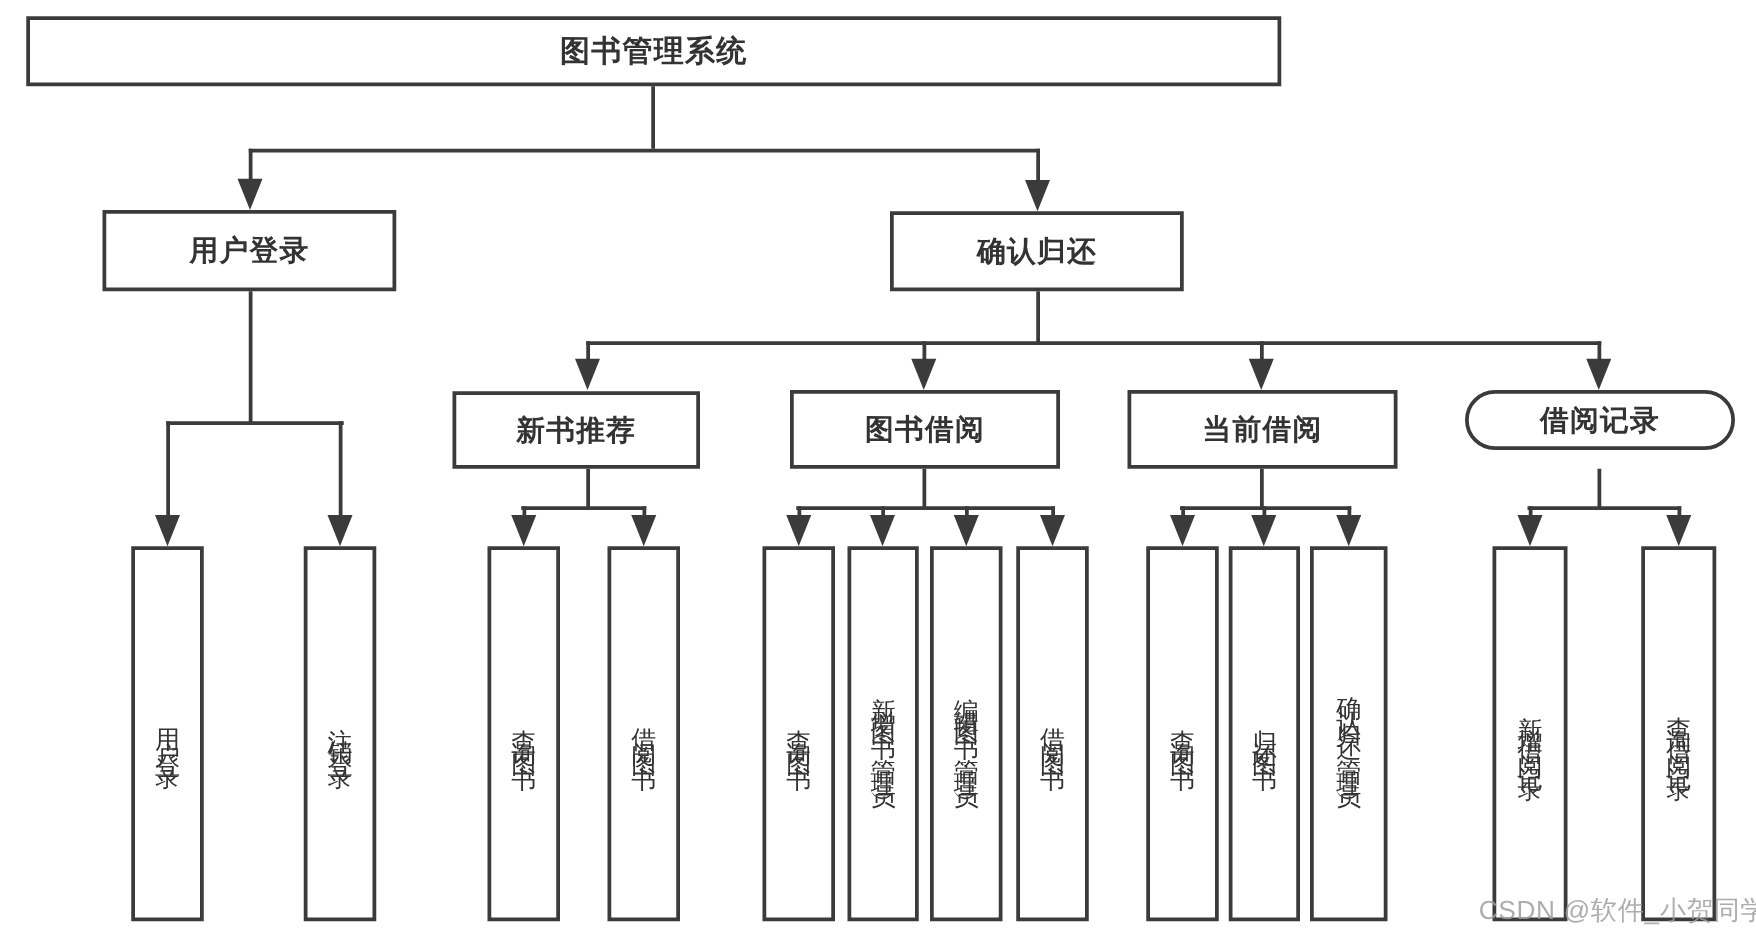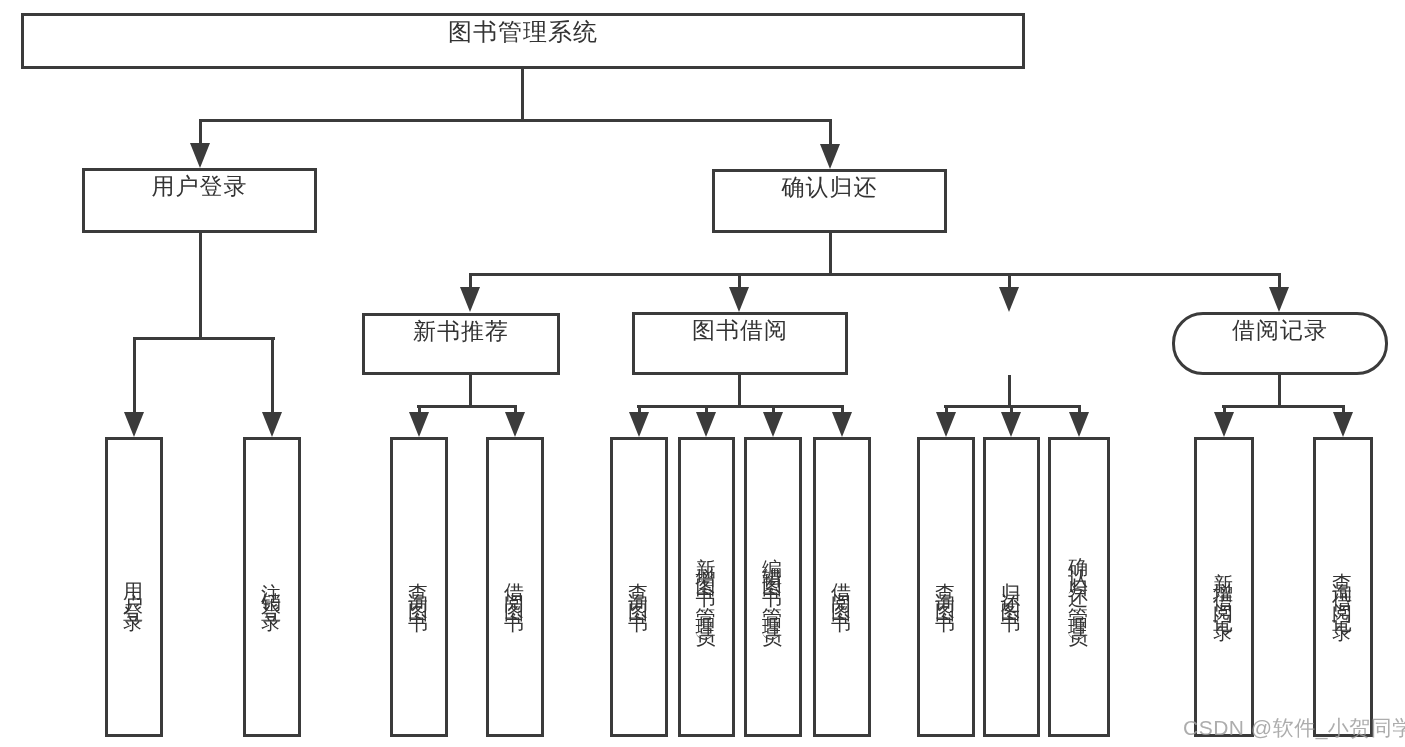--- a/index.html
+++ b/index.html
@@ -14,24 +14,25 @@
   .canvas{
     position:relative;
     width:1405px;height:747px;
     background:#ffffff;
     overflow:hidden;
   }
   .hbox{
     position:absolute;
     background:var(--boxbg);
     border:3px solid var(--line);
-    display:flex;align-items:flex-start;justify-content:center;
+    display:flex;align-items:center;justify-content:center;
     font-size:23px;color:var(--text);
     letter-spacing:1px;
     white-space:nowrap;
+    font-weight:bold;
   }
   .hbox.title{font-size:24px;}
   .vbox{
     position:absolute;
     background:var(--boxbg);
     border:3px solid var(--line);
     display:flex;align-items:center;justify-content:center;
     writing-mode:vertical-rl;
     text-orientation:mixed;
     font-size:20px;color:var(--text);
@@ -97,21 +98,24 @@
   <div class="arrow" style="left:999px;top:287px;"></div>
   <div class="vline" style="left:1278px;top:273px;height:16px;"></div>
   <div class="arrow" style="left:1269px;top:287px;"></div>
 
   <div class="hbox" style="left:362px;top:313px;width:198px;height:62px;">
     <span>新书推荐</span>
   </div>
   <div class="hbox" style="left:632px;top:312px;width:216px;height:63px;">
     <span>图书借阅</span>
   </div>
-  <div class="hbox" style="left:1172px;top:312px;width:216px;height:63px;border-radius:31px;">
+  <div class="hbox" style="left:902px;top:312px;width:216px;height:63px;">
+    <span>当前借阅</span>
+  </div>
+  <div class="hbox" style="left:1172px;top:312px;width:216px;height:48px;border-radius:31px;">
     <span>借阅记录</span>
   </div>
 
   <div class="vline" style="left:469px;top:375px;height:33px;"></div>
   <div class="hline" style="left:417px;top:405px;width:100px;"></div>
   <div class="vline" style="left:418px;top:405px;height:10px;"></div>
   <div class="arrow" style="left:409px;top:412px;"></div>
   <div class="vline" style="left:514px;top:405px;height:10px;"></div>
   <div class="arrow" style="left:505px;top:412px;"></div>
 

